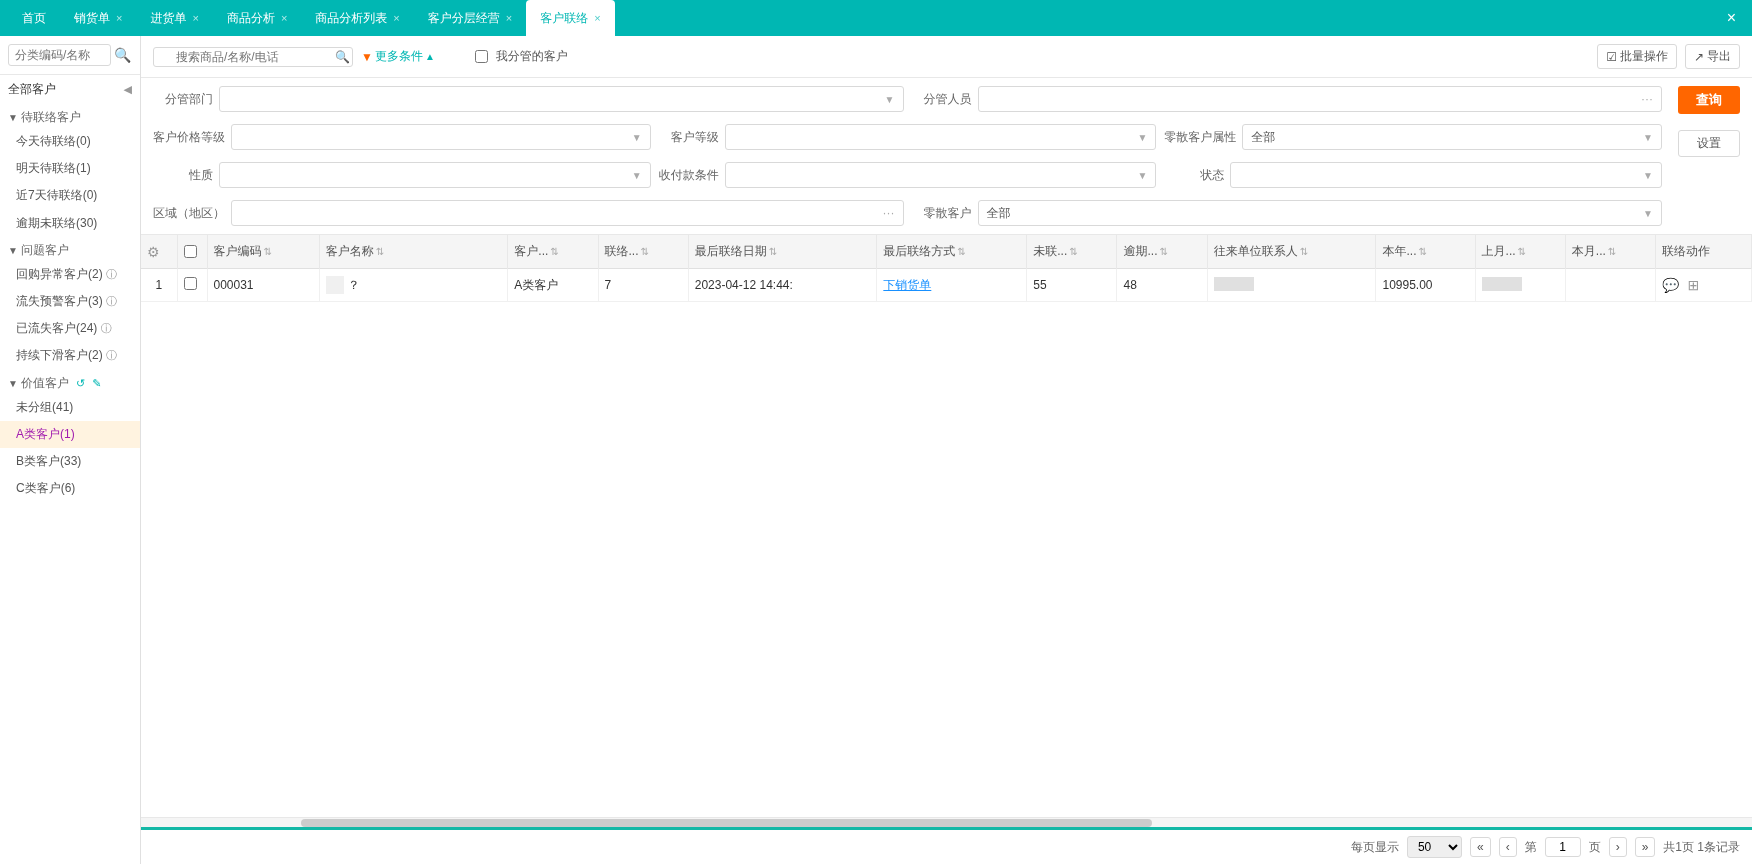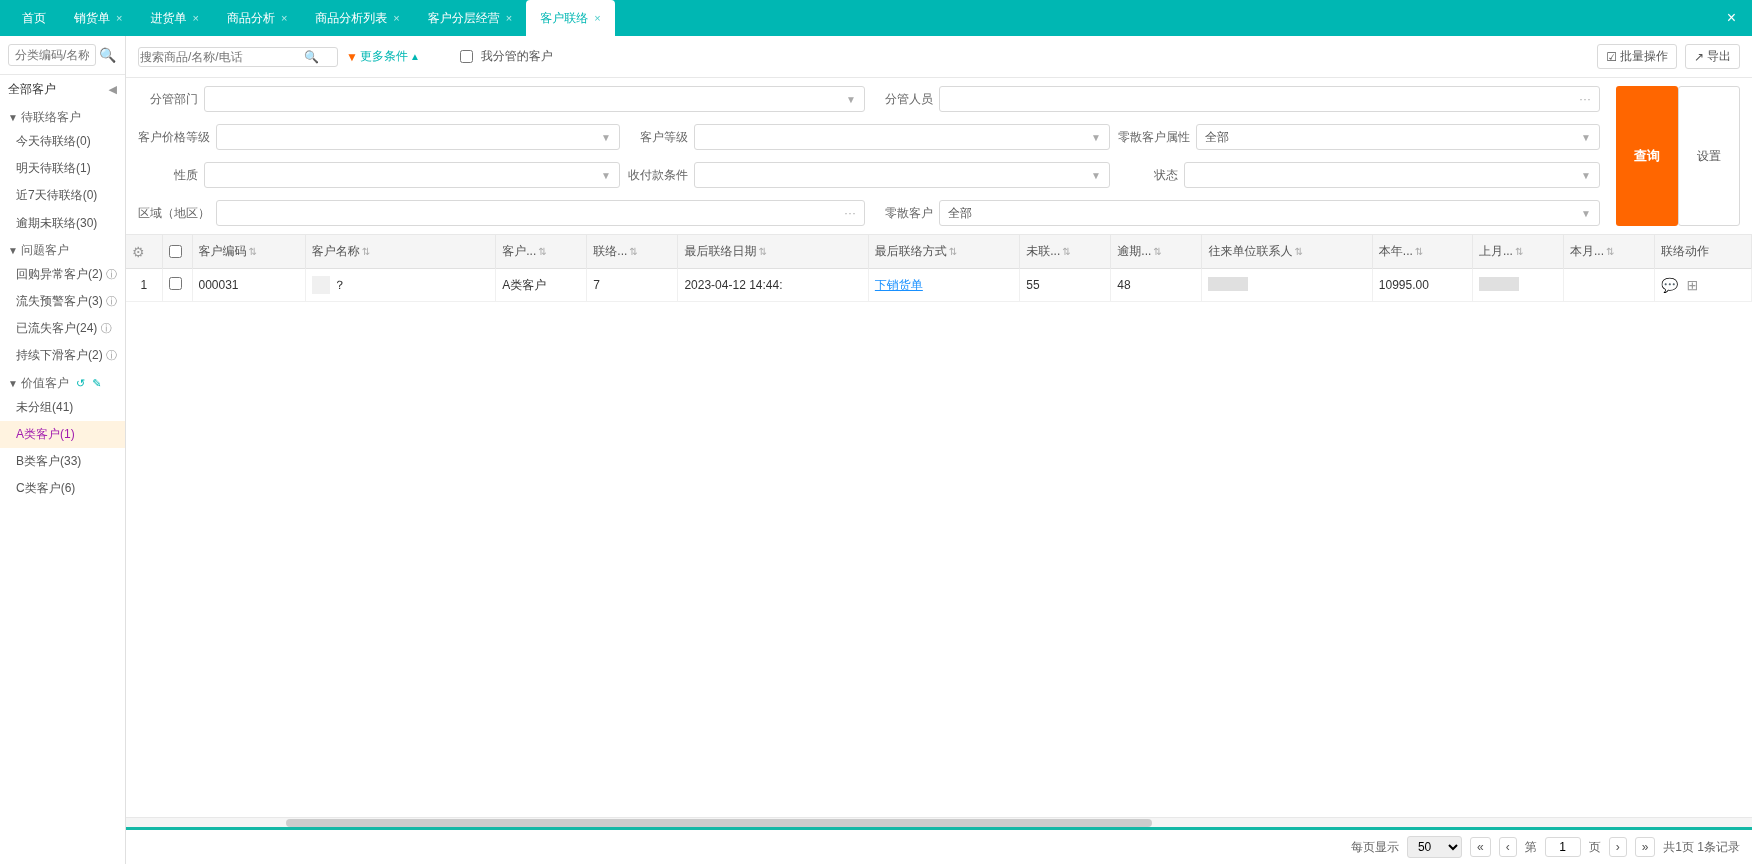--- a/index.html
+++ b/index.html
@@ -45,21 +45,21 @@
     }
 
     
     .main-layout {
       display: flex;
       height: calc(864px - 36px);
     }
 
     
     .sidebar {
-      width: 126px;
+      width: 141px;
       background: #fff;
       border-right: 1px solid #e0e0e0;
       display: flex;
       flex-direction: column;
       overflow-y: auto;
     }
     .sidebar-search {
       padding: 8px;
       border-bottom: 1px solid #e8e8e8;
       display: flex;
@@ -127,21 +127,21 @@
       display: flex;
       align-items: center;
       gap: 8px;
       border-bottom: 1px solid #e8e8e8;
     }
     .filter-search-wrap {
       display: flex;
       align-items: center;
       border: 1px solid #d9d9d9;
       border-radius: 3px;
-      padding: 2px 1px;
+      padding: 2px 22px;
       gap: 4px;
       width: 200px;
     }
     .filter-search-wrap input {
       border: none;
       outline: none;
       font-size: 12px;
       width: 160px;
       color: #999;
     }
@@ -230,22 +230,22 @@
       background: #fff;
       color: #555;
       border: 1px solid #d9d9d9;
       border-radius: 3px;
       padding: 4px 18px;
       cursor: pointer;
       font-size: 12px;
     }
     .query-settings-wrap {
       display: flex;
-      flex-direction: row;
-      gap: 0;
+      flex-direction: column;
+      gap: 16px;
       margin-left: 8px;
     }
 
     
     .table-area {
       flex: 1;
       overflow: auto;
       background: #fff;
       margin: 0;
     }

